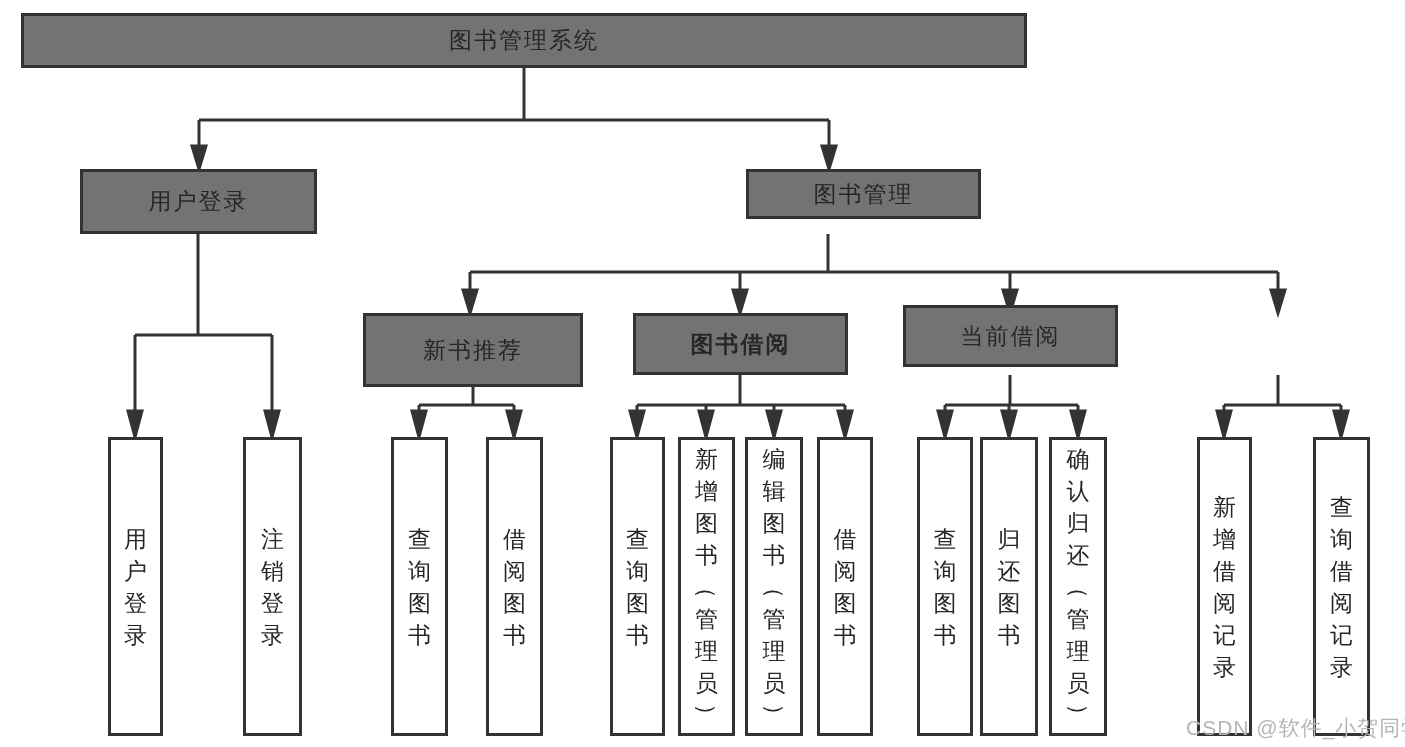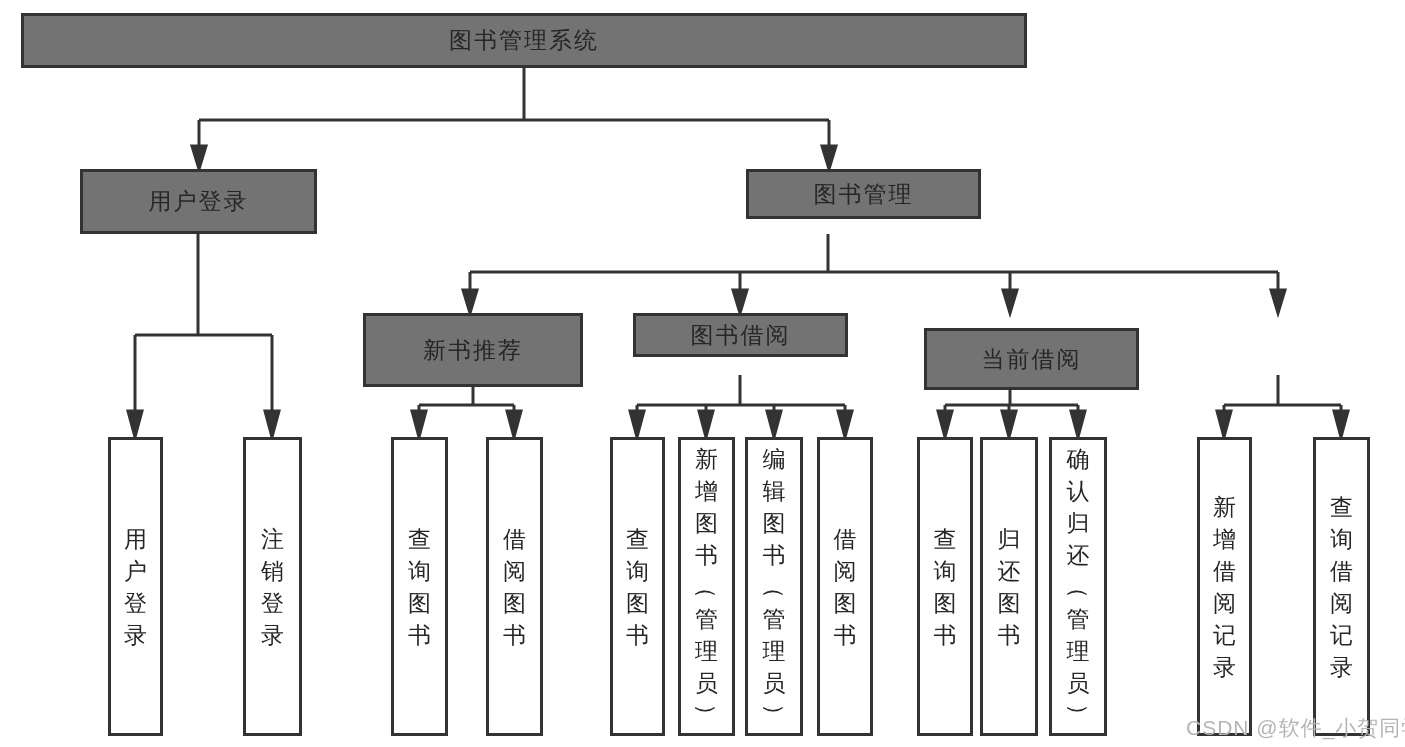--- a/index.html
+++ b/index.html
@@ -112,22 +112,22 @@
       <polygon points="1341,437 1334,411 1348,411"></polygon>
     </g>
   </svg>
 
   <div class="node" style="left:21px;top:13px;width:1006px;height:55px;">图书管理系统</div>
 
   <div class="node" style="left:80px;top:169px;width:237px;height:65px;">用户登录</div>
   <div class="node" style="left:746px;top:169px;width:235px;height:50px;">图书管理</div>
 
   <div class="node" style="left:363px;top:313px;width:220px;height:74px;">新书推荐</div>
-  <div class="node" style="left:633px;top:313px;width:215px;height:44px;">图书借阅</div>
-  <div class="node" style="left:903px;top:328px;width:215px;height:62px;margin-left:21px;">当前借阅</div>
+  <div class="node" style="left:633px;top:313px;width:215px;height:62px;font-weight:bold;">图书借阅</div>
+  <div class="node" style="left:903px;top:305px;width:215px;height:62px;">当前借阅</div>
 
   <div class="leaf" style="left:108px;width:55px;">
       <div class="vchar">用</div>
       <div class="vchar">户</div>
       <div class="vchar">登</div>
       <div class="vchar">录</div>
     </div>
   <div class="leaf" style="left:243px;width:59px;">
       <div class="vchar">注</div>
       <div class="vchar">销</div>

